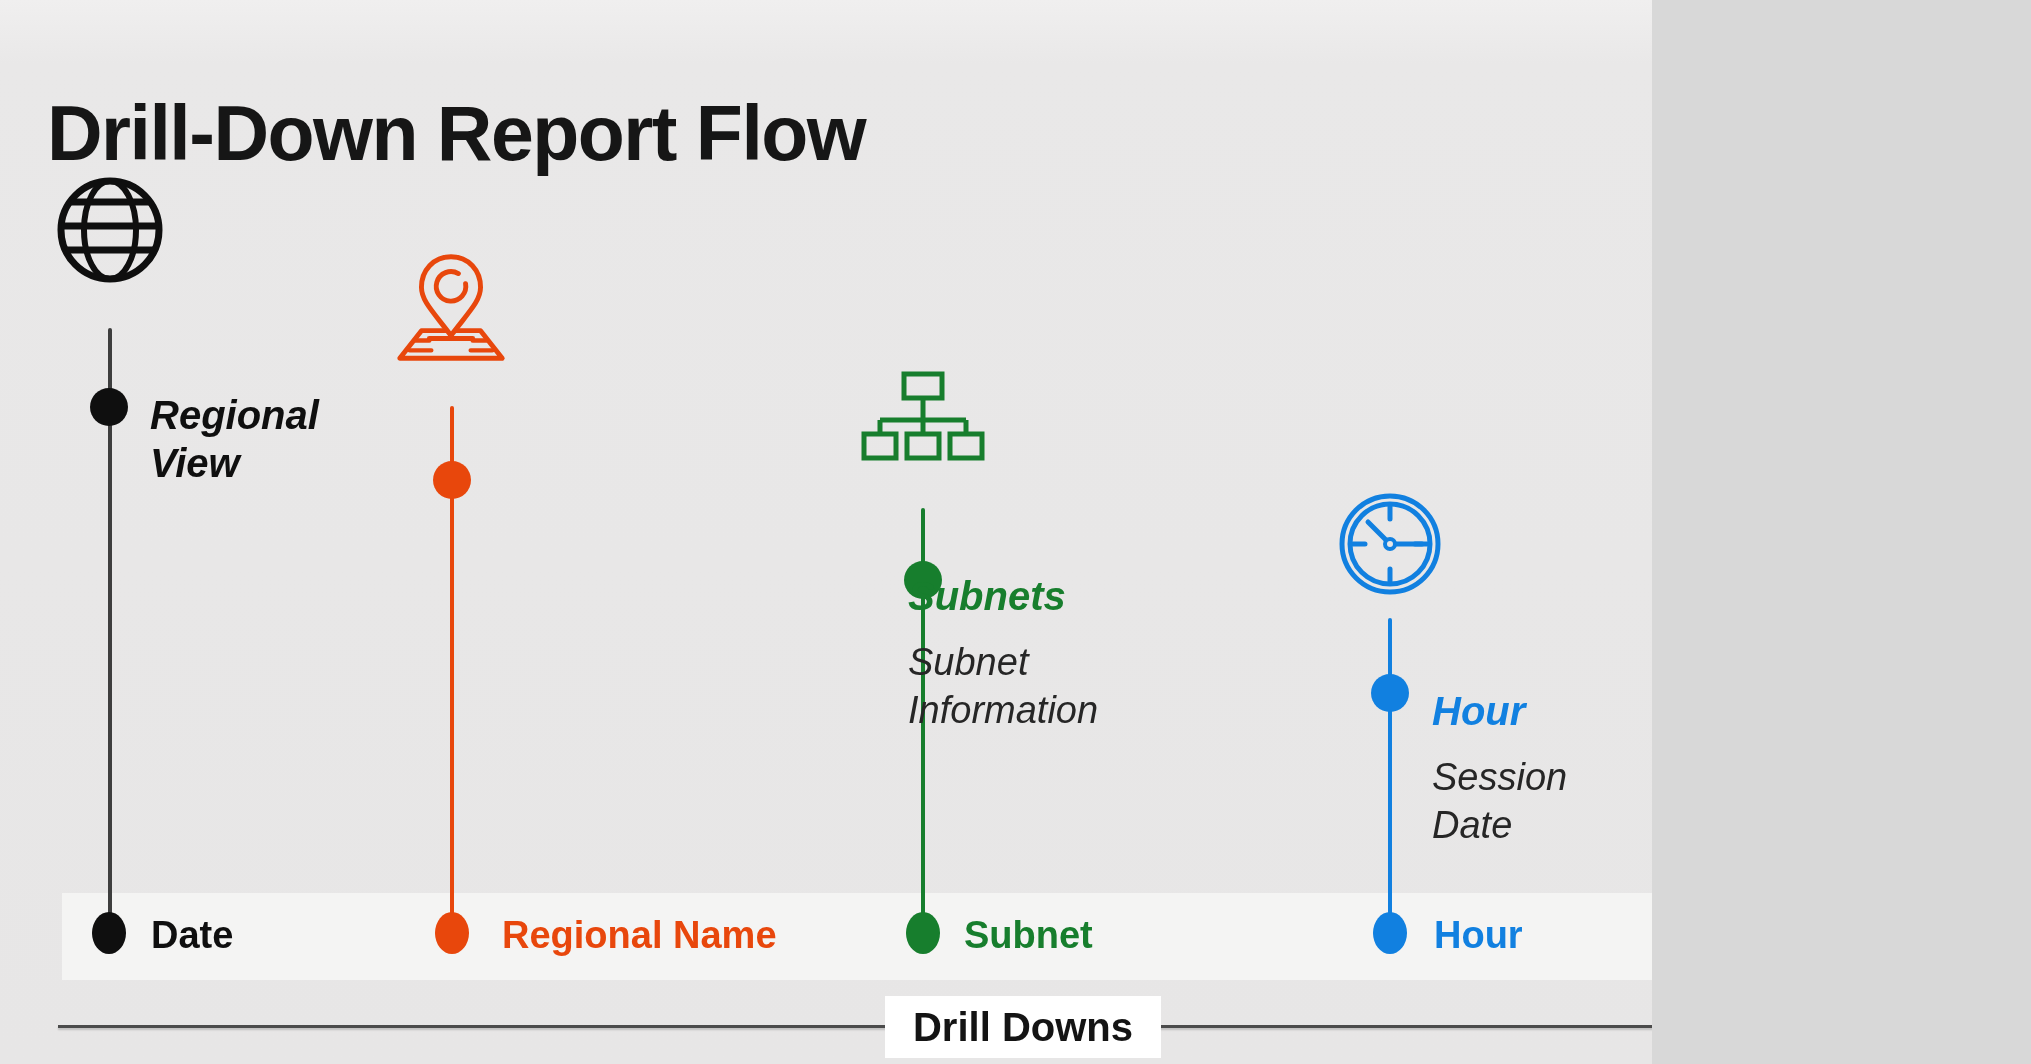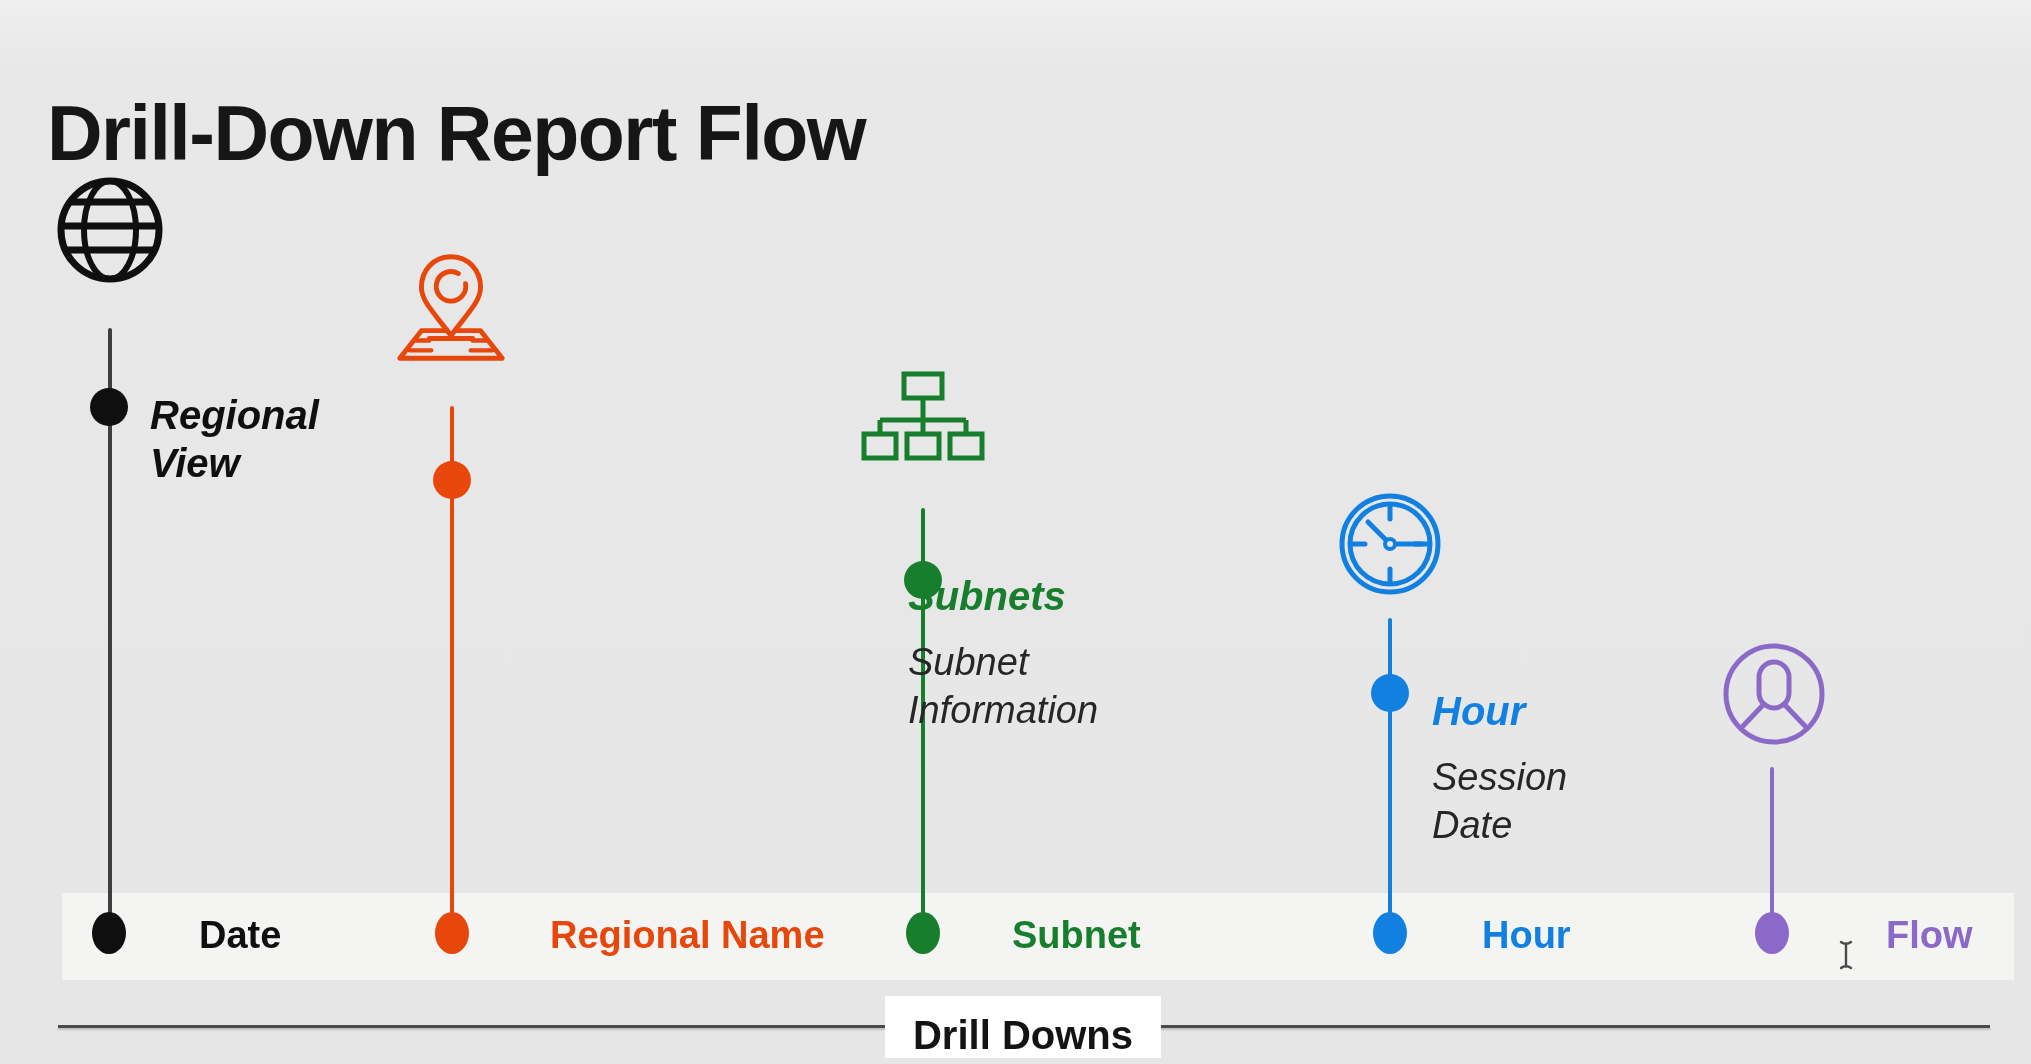--- a/index.html
+++ b/index.html
@@ -1,43 +1,43 @@
 <!DOCTYPE html>
 <html><head>
 <meta charset="utf-8">
 <style>
   html,body{margin:0;padding:0;}
   body{font-family:"Liberation Sans","DejaVu Sans",sans-serif;background:#d8d8d8;}
-  .stage{position:relative;width:2031px;height:1064px;overflow:hidden;
+  .stage{position:relative;width:1652px;height:1064px;overflow:hidden;
          background:linear-gradient(#f0efef 0%, #e9e8e8 6%, #e7e6e6 100%);}
 
   .page-title{position:absolute;left:47px;top:36px;font-size:77px;font-weight:bold;
               letter-spacing:-1.5px;color:#161616;line-height:90px;white-space:nowrap;}
 
   
   .band{position:absolute;left:62px;top:893px;width:1952px;height:87px;background:#f4f4f3;}
   .base-rule{position:absolute;left:58px;top:1025px;width:1932px;height:3px;background:#4b4b4b;
              box-shadow:0 2px 2px rgba(0,0,0,0.18);}
   .drill-box{position:absolute;left:885px;top:996px;width:276px;height:62px;background:#ffffff;
-             display:flex;align-items:flex-end;justify-content:center;z-index:5;}
+             display:flex;align-items:center;justify-content:center;z-index:5;}
   .drill-box .lbl{font-size:40px;font-weight:bold;color:#141414;}
 
   
   .col{position:absolute;left:0;top:0;width:0;height:0;}
   .icon{position:absolute;}
   .icon svg{display:block;width:100%;height:100%;}
   .vline{position:absolute;width:4px;background:currentColor;border-radius:2px;}
   .dot{position:absolute;background:currentColor;border-radius:50%;}
   .dot.mid{width:38px;height:38px;}
   .dot.bot{width:34px;height:42px;}
   .node-text{position:absolute;white-space:pre-line;font-style:italic;}
   .node-title{font-size:40px;font-weight:bold;line-height:48px;color:currentColor;}
   .node-sub{font-size:38px;line-height:48px;color:#262626;}
   .bottom-label{position:absolute;font-size:38px;font-weight:bold;line-height:48px;
-                color:currentColor;white-space:nowrap;margin-left:48px;}
+                color:currentColor;white-space:nowrap;}
 
   
   .i1{left:50px;top:170px;width:120px;height:120px}
   .i2{left:386px;top:242px;width:130px;height:132px}
   .i3{left:860px;top:370px;width:126px;height:94px}
   .i4{left:1338px;top:492px;width:104px;height:104px}
   .i5{left:1722px;top:642px;width:104px;height:104px}
 
   .v1{left:108px;top:328px;height:605px;background:#3e3e3e;}
   .v2{left:450px;top:406px;height:527px}

